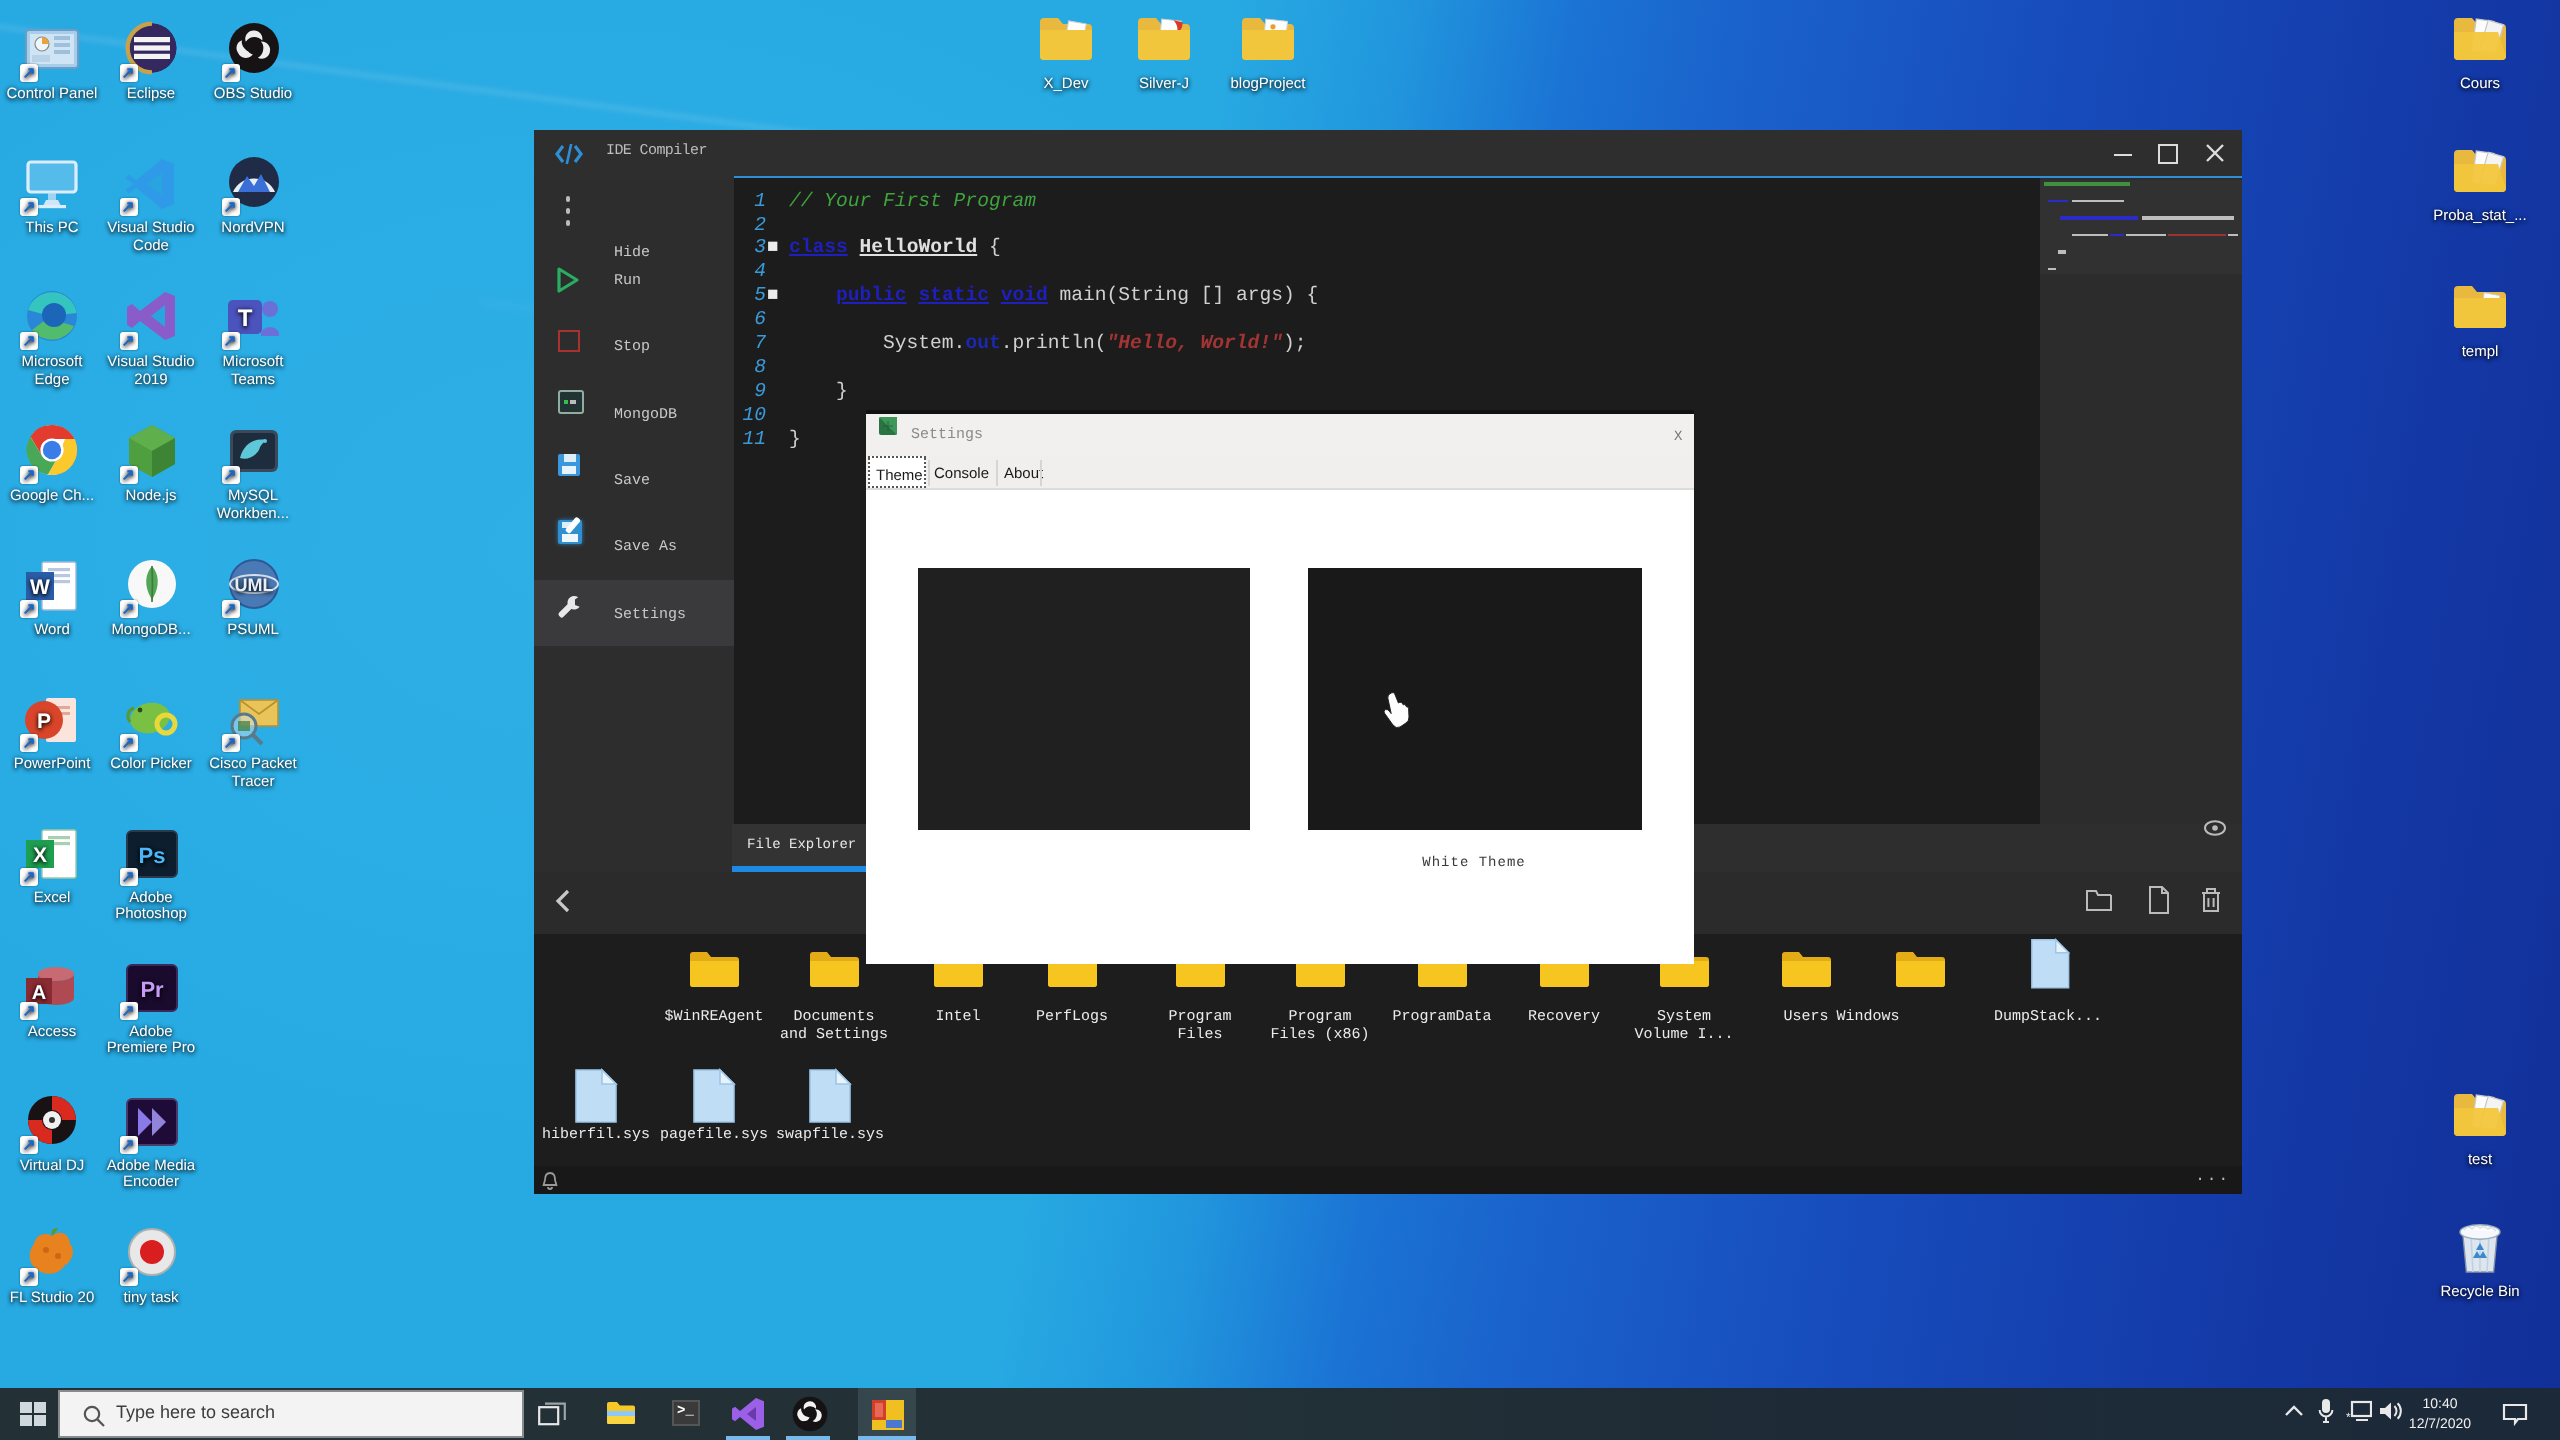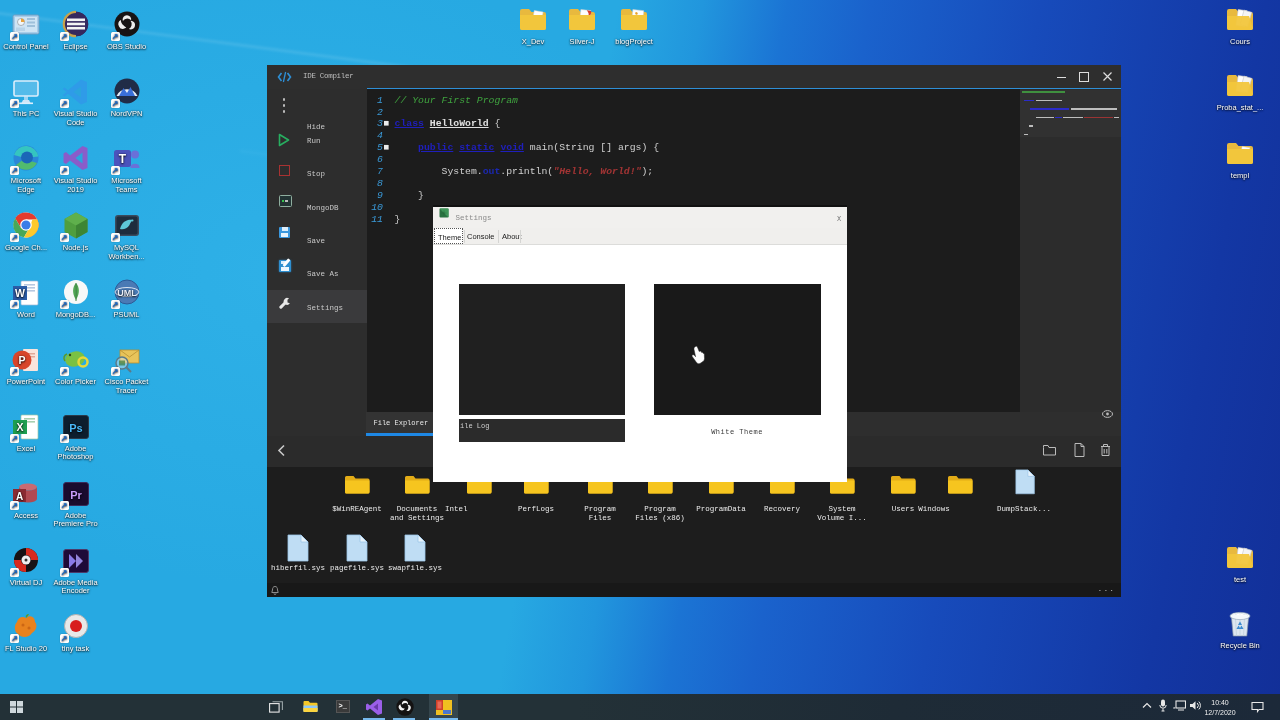--- a/index.html
+++ b/index.html
@@ -564,21 +564,21 @@
 <div class="mono abs" style="left:56px;top:440px;width:68px;text-align:center;font-size:7.5px;line-height:8.8px;color:#ebebeb;">$WinREAgent</div>
 <div class="abs" style="left:137px;top:409px;"><svg width="26" height="21" viewBox="0 0 26 21">
           <path d="M1 3.5 Q1 2 2.5 2 L9.5 2 L11.5 4.5 L24 4.5 Q25.5 4.5 25.5 6 L25.5 18 Q25.5 19.5 24 19.5 L2.5 19.5 Q1 19.5 1 18 Z" fill="#e3ac17"></path>
           <path d="M1 6.5 L25.5 6.5 L25.5 18 Q25.5 19.5 24 19.5 L2.5 19.5 Q1 19.5 1 18 Z" fill="#f6c51f"></path>
         </svg></div>
 <div class="mono abs" style="left:116px;top:440px;width:68px;text-align:center;font-size:7.5px;line-height:8.8px;color:#ebebeb;">Documents<br>and Settings</div>
 <div class="abs" style="left:199px;top:409px;"><svg width="26" height="21" viewBox="0 0 26 21">
           <path d="M1 3.5 Q1 2 2.5 2 L9.5 2 L11.5 4.5 L24 4.5 Q25.5 4.5 25.5 6 L25.5 18 Q25.5 19.5 24 19.5 L2.5 19.5 Q1 19.5 1 18 Z" fill="#e3ac17"></path>
           <path d="M1 6.5 L25.5 6.5 L25.5 18 Q25.5 19.5 24 19.5 L2.5 19.5 Q1 19.5 1 18 Z" fill="#f6c51f"></path>
         </svg></div>
-<div class="mono abs" style="left:178px;top:440px;width:68px;text-align:left;font-size:7.5px;line-height:8.8px;color:#ebebeb;">Intel</div>
+<div class="mono abs" style="left:178px;top:440px;width:68px;text-align:center;font-size:7.5px;line-height:8.8px;color:#ebebeb;">Intel</div>
 <div class="abs" style="left:256px;top:409px;"><svg width="26" height="21" viewBox="0 0 26 21">
           <path d="M1 3.5 Q1 2 2.5 2 L9.5 2 L11.5 4.5 L24 4.5 Q25.5 4.5 25.5 6 L25.5 18 Q25.5 19.5 24 19.5 L2.5 19.5 Q1 19.5 1 18 Z" fill="#e3ac17"></path>
           <path d="M1 6.5 L25.5 6.5 L25.5 18 Q25.5 19.5 24 19.5 L2.5 19.5 Q1 19.5 1 18 Z" fill="#f6c51f"></path>
         </svg></div>
 <div class="mono abs" style="left:235px;top:440px;width:68px;text-align:center;font-size:7.5px;line-height:8.8px;color:#ebebeb;">PerfLogs</div>
 <div class="abs" style="left:320px;top:409px;"><svg width="26" height="21" viewBox="0 0 26 21">
           <path d="M1 3.5 Q1 2 2.5 2 L9.5 2 L11.5 4.5 L24 4.5 Q25.5 4.5 25.5 6 L25.5 18 Q25.5 19.5 24 19.5 L2.5 19.5 Q1 19.5 1 18 Z" fill="#e3ac17"></path>
           <path d="M1 6.5 L25.5 6.5 L25.5 18 Q25.5 19.5 24 19.5 L2.5 19.5 Q1 19.5 1 18 Z" fill="#f6c51f"></path>
         </svg></div>
 <div class="mono abs" style="left:299px;top:440px;width:68px;text-align:center;font-size:7.5px;line-height:8.8px;color:#ebebeb;">Program<br>Files</div>
@@ -670,42 +670,46 @@
       <span style="position:absolute;left:3px;top:3.5px;font-size:7.5px;color:#1a1a1a;">Theme</span>
     </div>
     <div class="abs" style="left:34px;top:4px;font-size:7.5px;color:#1a1a1a;">Console</div>
     <div class="abs" style="left:69px;top:4px;font-size:7.5px;color:#1a1a1a;">About</div>
     <div class="abs" style="left:31px;top:2px;width:1px;height:13px;background:#d5d5d3;"></div>
     <div class="abs" style="left:64.5px;top:2px;width:1px;height:13px;background:#d5d5d3;"></div>
     <div class="abs" style="left:86.5px;top:2px;width:1px;height:13px;background:#d5d5d3;"></div>
   </div>
 
   <div class="abs" style="left:26px;top:76.8px;width:166.3px;height:130.8px;background:#202020;"></div>
-  <div class="abs" style="left:26px;top:211.6px;width:166.3px;height:23.8px;background:#2b2b2b;">
-    <span class="mono" style="position:absolute;left:1px;top:3px;font-size:7px;color:#cfcfcf;">ile Log</span>
-  </div>
 
   <div class="abs" style="left:221px;top:76.8px;width:166.5px;height:130.8px;background:#191919;"></div>
 
   <svg class="abs" style="left:258px;top:138px" width="14" height="20" viewBox="0 0 14 20">
     <path d="M4.5 1.5 Q5.8 0.8 6.4 2 L8.2 6.5 L8.8 6.2 Q9.6 5.8 10.1 6.6 L10.6 7.4 Q11.4 7 11.9 7.8 L12.2 8.4 Q13.2 8.2 13.3 9.2 L13.5 13.5 Q13.5 15.5 12 16.5 L9 18.5 Q7 19.5 5.5 17.5 L1.2 11.5 Q0.5 10.3 1.8 9.8 Q2.8 9.5 3.6 10.5 L4.6 11.8 L2.9 4 Q2.7 2.4 4.5 1.5 Z" fill="#fdfdfd" stroke="#222" stroke-width="0.5"></path>
   </svg>
   <span class="mono" style="position:absolute;left:221px;top:220.5px;width:166px;text-align:center;font-size:7px;color:#3a3a3a;letter-spacing:0.5px;">White Theme</span>
 </div>
 <div id="taskbar">
 
   <svg class="abs" style="left:10px;top:7px" width="13" height="12" viewBox="0 0 13 12">
     <g fill="#cfd8dc">
         <rect x="0" y="0" width="6" height="5.5"></rect>
         <rect x="7" y="0" width="6" height="5.5"></rect>
         <rect x="0" y="6.5" width="6" height="5.5"></rect>
         <rect x="7" y="6.5" width="6" height="5.5"></rect>
       </g>
   </svg>
 
+  <div id="search">
+    <svg class="abs" style="left:11px;top:6px" width="12" height="12" viewBox="0 0 12 12">
+      <circle cx="5" cy="5" r="3.6" fill="none" stroke="#555" stroke-width="1.1"></circle>
+      <path d="M7.8 7.8 L11 11" stroke="#555" stroke-width="1.1"></path>
+    </svg>
+    <span class="stext">Type here to search</span>
+  </div>
 
   <svg class="abs" style="left:269px;top:7px" width="14" height="12" viewBox="0 0 14 12">
     <rect x="0.6" y="2.6" width="9.5" height="8.5" fill="none" stroke="#e8e8e8" stroke-width="1.1"></rect>
     <path d="M3.5 0.8 L13.4 0.8 L13.4 9" fill="none" stroke="#9aa5a8" stroke-width="1.1"></path>
   </svg>
 
   <svg class="abs" style="left:303px;top:6px" width="15" height="13" viewBox="0 0 15 13">
     <path d="M0.5 2 Q0.5 1 1.5 1 L5.5 1 L7 2.8 L13.5 2.8 Q14.5 2.8 14.5 3.8 L14.5 11 Q14.5 12 13.5 12 L1.5 12 Q0.5 12 0.5 11 Z" fill="#f5c827"></path>
     <path d="M0.5 5.5 L14.5 5.5 L14.5 11 Q14.5 12 13.5 12 L1.5 12 Q0.5 12 0.5 11 Z" fill="#8ec8f8"></path>
     <path d="M0.5 8 L14.5 8 L14.5 11 Q14.5 12 13.5 12 L1.5 12 Q0.5 12 0.5 11 Z" fill="#fbd540"></path>

